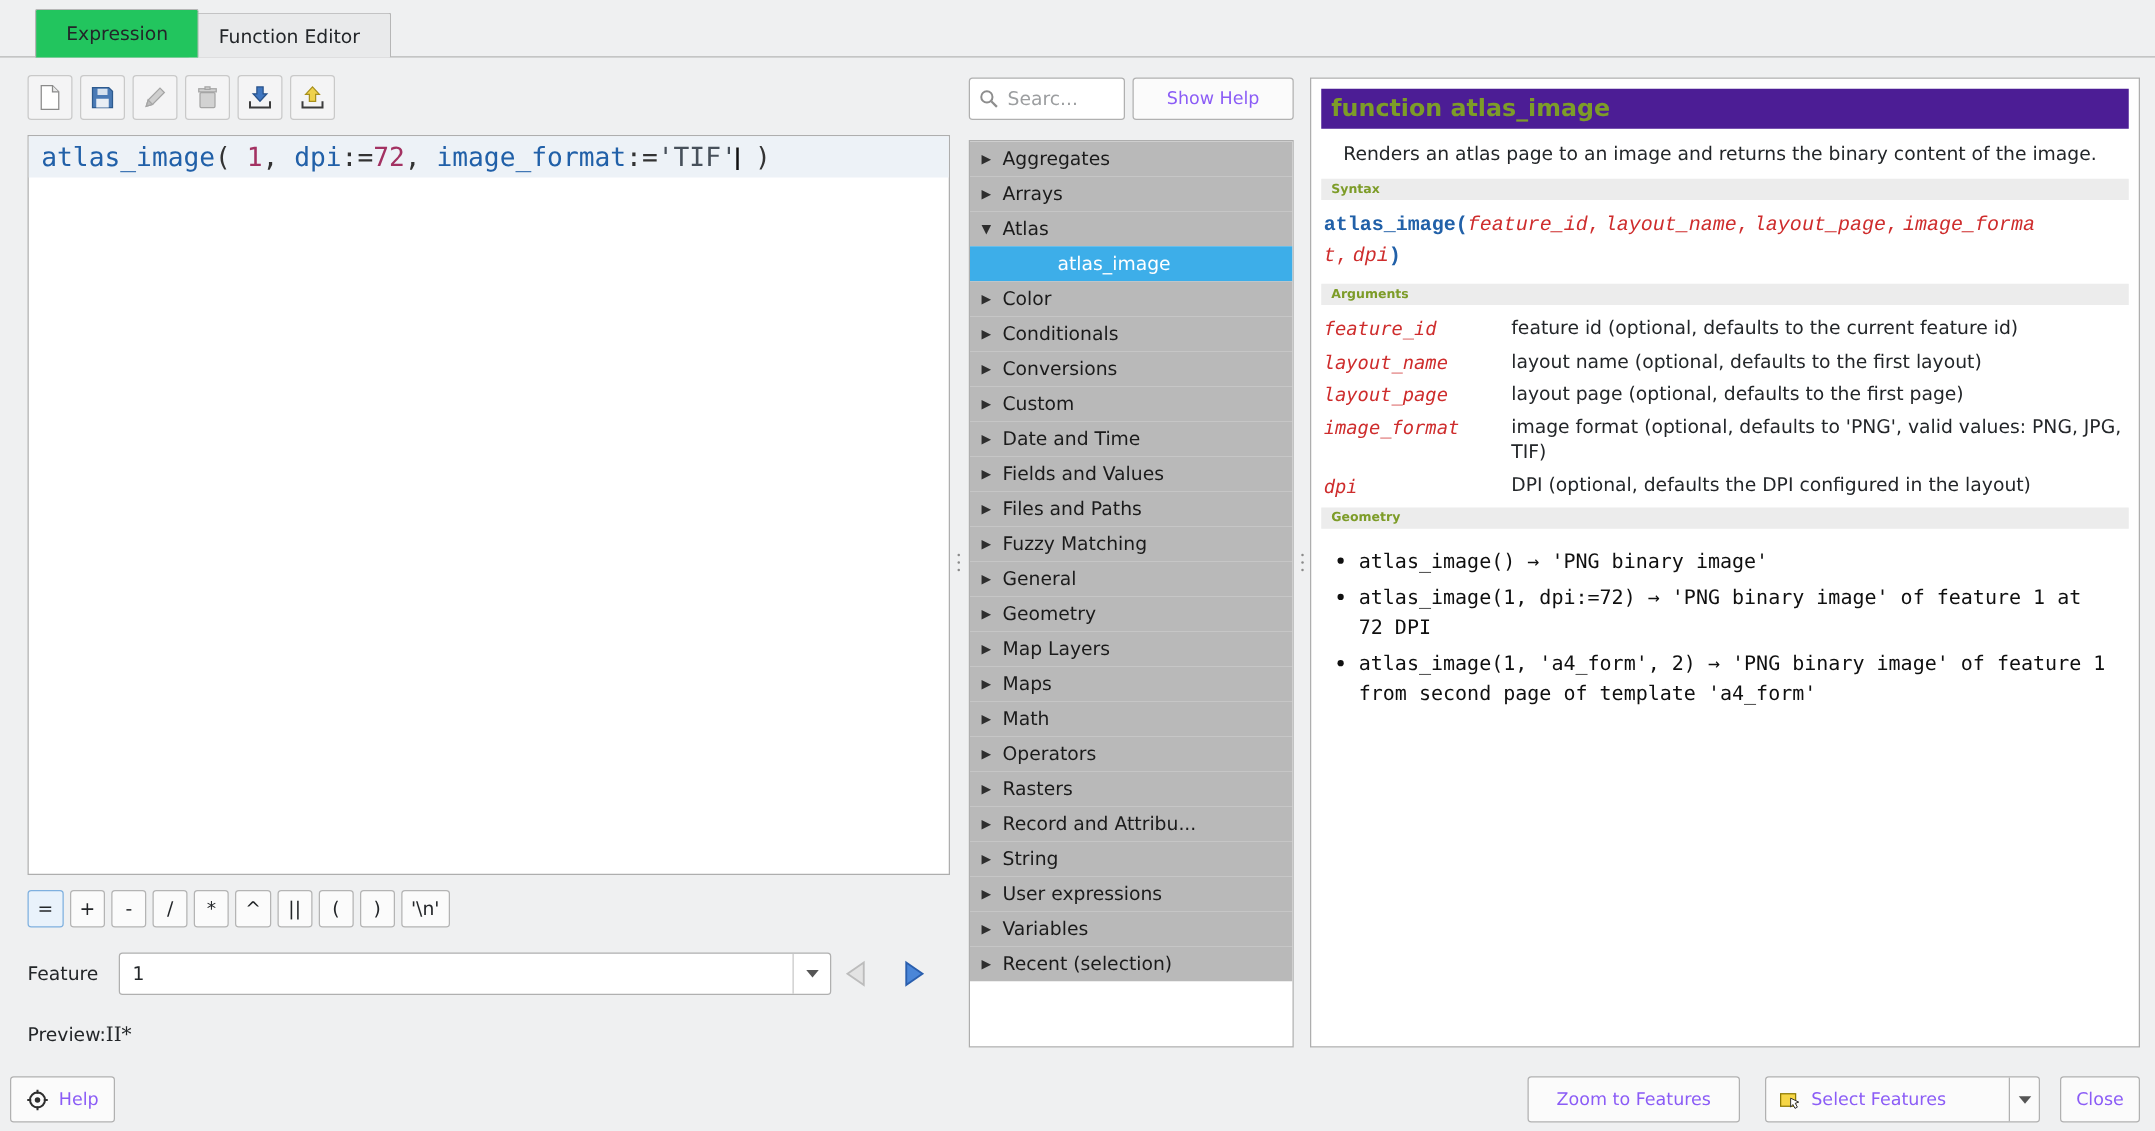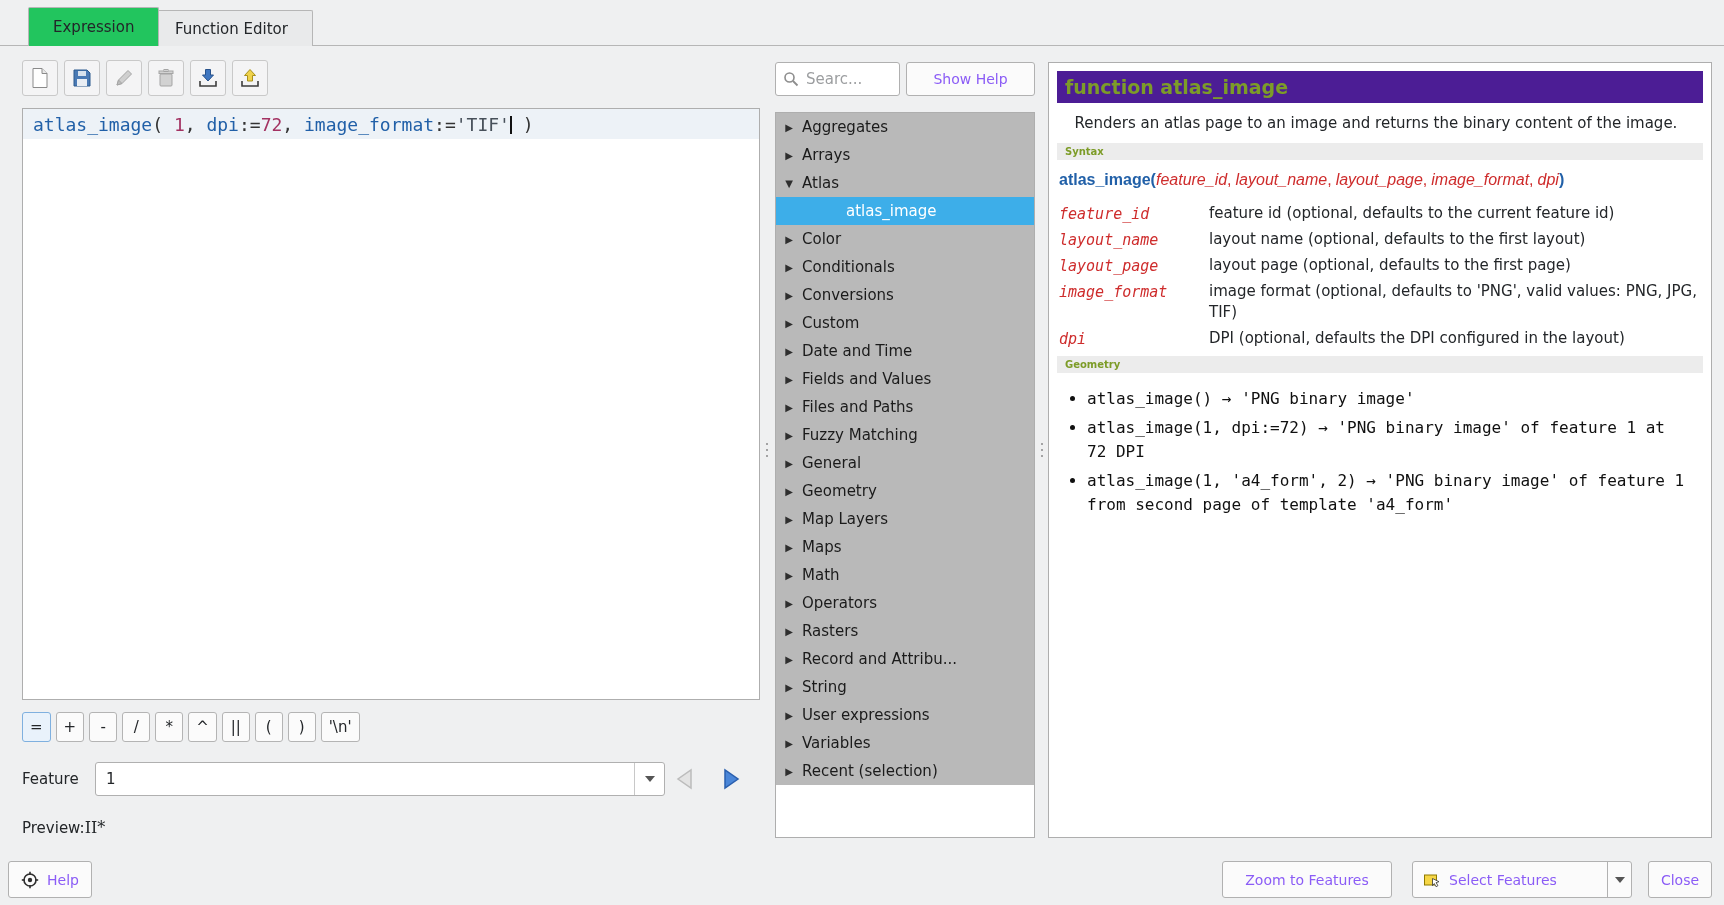--- a/index.html
+++ b/index.html
@@ -11,21 +11,21 @@
   .tabline { position:absolute; top:45px; left:0; width:1724px; height:1px; background:#b6b6b6; z-index:1; }
   .tab { position:absolute; display:flex; align-items:center; padding:0 24px; background:#e9eaeb; border:1px solid #b6b6b6; border-bottom:none; border-radius:2px 2px 0 0; z-index:2; }
   #tab-expression { left:0; top:7px; height:39px; background:#22c55e; z-index:3;margin-left:28px; }
   #tab-function-editor { left:150px; top:10px; height:36px; }
 
   
   .toolbar { position:absolute; left:22px; top:60px; display:flex; gap:6px; }
   .toolbtn { width:36px; height:36px; border:1px solid #c9c9c9; border-radius:3px; background:#f4f4f5; display:flex; align-items:center; justify-content:center; }
 
   
-  .editor { position:absolute; left:22px; top:108px; width:738px; height:592px; background:#ffffff; border:1px solid #aeaeae; font-family:"DejaVu Sans Mono","Liberation Mono",monospace; font-size:18px; }
+  .editor { position:absolute; left:22px; top:108px; width:738px; height:592px; background:#ffffff; border:1px solid #aeaeae; font-family:"DejaVu Sans Mono","Liberation Mono",monospace; font-size:21px; }
   .cur-line { display:block; background:#edf2f7; padding:5px 10px 4px; white-space:pre; }
   .tk-fn   { color:#2160a8; }
   .tk-num  { color:#a33262; }
   .tk-str  { color:#47505a; }
   .tk-plain{ color:#333333; }
   .caret { display:inline-block; width:2px; height:18px; background:#111; vertical-align:-3px; }
 
   
   .ops { position:absolute; left:22px; top:712px; display:flex; gap:5px; }
   .op { min-width:28px; height:30px; padding:0 7px; background:#fbfbfb; border:1px solid #b4b4b4; border-radius:3px; display:flex; align-items:center; justify-content:center; font-size:15px; color:#232629; }
@@ -57,21 +57,21 @@
   .trow { height:28px; display:flex; align-items:center; background:#b9b9b9; color:#1b1b1b; }
   .trow .tri { width:26px; text-align:center; font-size:10px; color:#2e2e2e; }
   .trow.child { padding-left:70px; }
   .trow.selected { background:#3daee9; color:#ffffff; }
 
   
   .help-panel { position:absolute; left:1048px; top:62px; width:664px; height:776px; background:#fff; border:1px solid #aeaeae; overflow:hidden; }
   .help-title { margin:8px 8px 0; padding:5px 8px; background:#4c1d95; color:#7d9c28; font-size:19px; font-weight:bold; }
   .help-desc { margin:10px 18px 8px 10px; line-height:1.45;text-align:center; }
   .help-h2 { margin:8px 8px 4px; padding:3px 8px; background:#ececec; color:#7d9c28; font-weight:bold; font-size:10px; }
-  .syntax { margin:8px 18px 10px 10px; max-width:582px; font-family:Liberation Sans, sans-serif; font-size:16px; line-height:1.55; word-break:break-all; }
+  .syntax { margin:8px 18px 10px 10px; max-width:582px; font-family:Liberation Mono, monospace; font-size:16px; line-height:1.55; word-break:break-all; }
   .syn-fn { color:#2160a8; font-weight:bold; }
   .syn-arg { color:#ce2c2c; font-style:italic; }
   .syn-sep { color:#ce2c2c; margin-right:4px; }
   .args { margin:8px 14px 8px 10px; }
   .arg-row { display:flex; margin-bottom:6px; }
   .arg-name { flex:none; width:150px; font-family:"DejaVu Sans Mono","Liberation Mono",monospace; font-size:15px; font-style:italic; color:#ce2c2c; padding-top:2px; }
   .arg-desc { flex:1; line-height:1.35; }
   .examples { margin:14px 20px 10px 38px; font-family:"DejaVu Sans Mono","Liberation Mono",monospace; font-size:16px; line-height:1.5; color:#101010; }
   .examples li { margin-bottom:5px; }
 
@@ -303,20 +303,21 @@
   </div>
   </div>
 
 <div class="help-panel">
   <div class="help-title">function atlas_image</div>
   <div class="help-desc">Renders an atlas page to an image and returns the binary content of the image.</div>
 
   <div class="help-h2">Syntax</div>
   <div class="syntax"><span class="syn-fn">atlas_image</span><span class="syn-fn">(</span><span class="syn-arg">feature_id</span><span class="syn-sep">,</span><span class="syn-arg">layout_name</span><span class="syn-sep">,</span><span class="syn-arg">layout_page</span><span class="syn-sep">,</span><span class="syn-arg">image_format</span><span class="syn-sep">,</span><span class="syn-arg">dpi</span><span class="syn-fn">)</span></div>
 
+  <div class="help-h2">Arguments</div>
   <div class="args" id="args-list">
       <div class="arg-row">
     <span class="arg-name">feature_id</span>
     <span class="arg-desc">feature id (optional, defaults to the current feature id)</span>
   </div>
       <div class="arg-row">
     <span class="arg-name">layout_name</span>
     <span class="arg-desc">layout name (optional, defaults to the first layout)</span>
   </div>
       <div class="arg-row">

